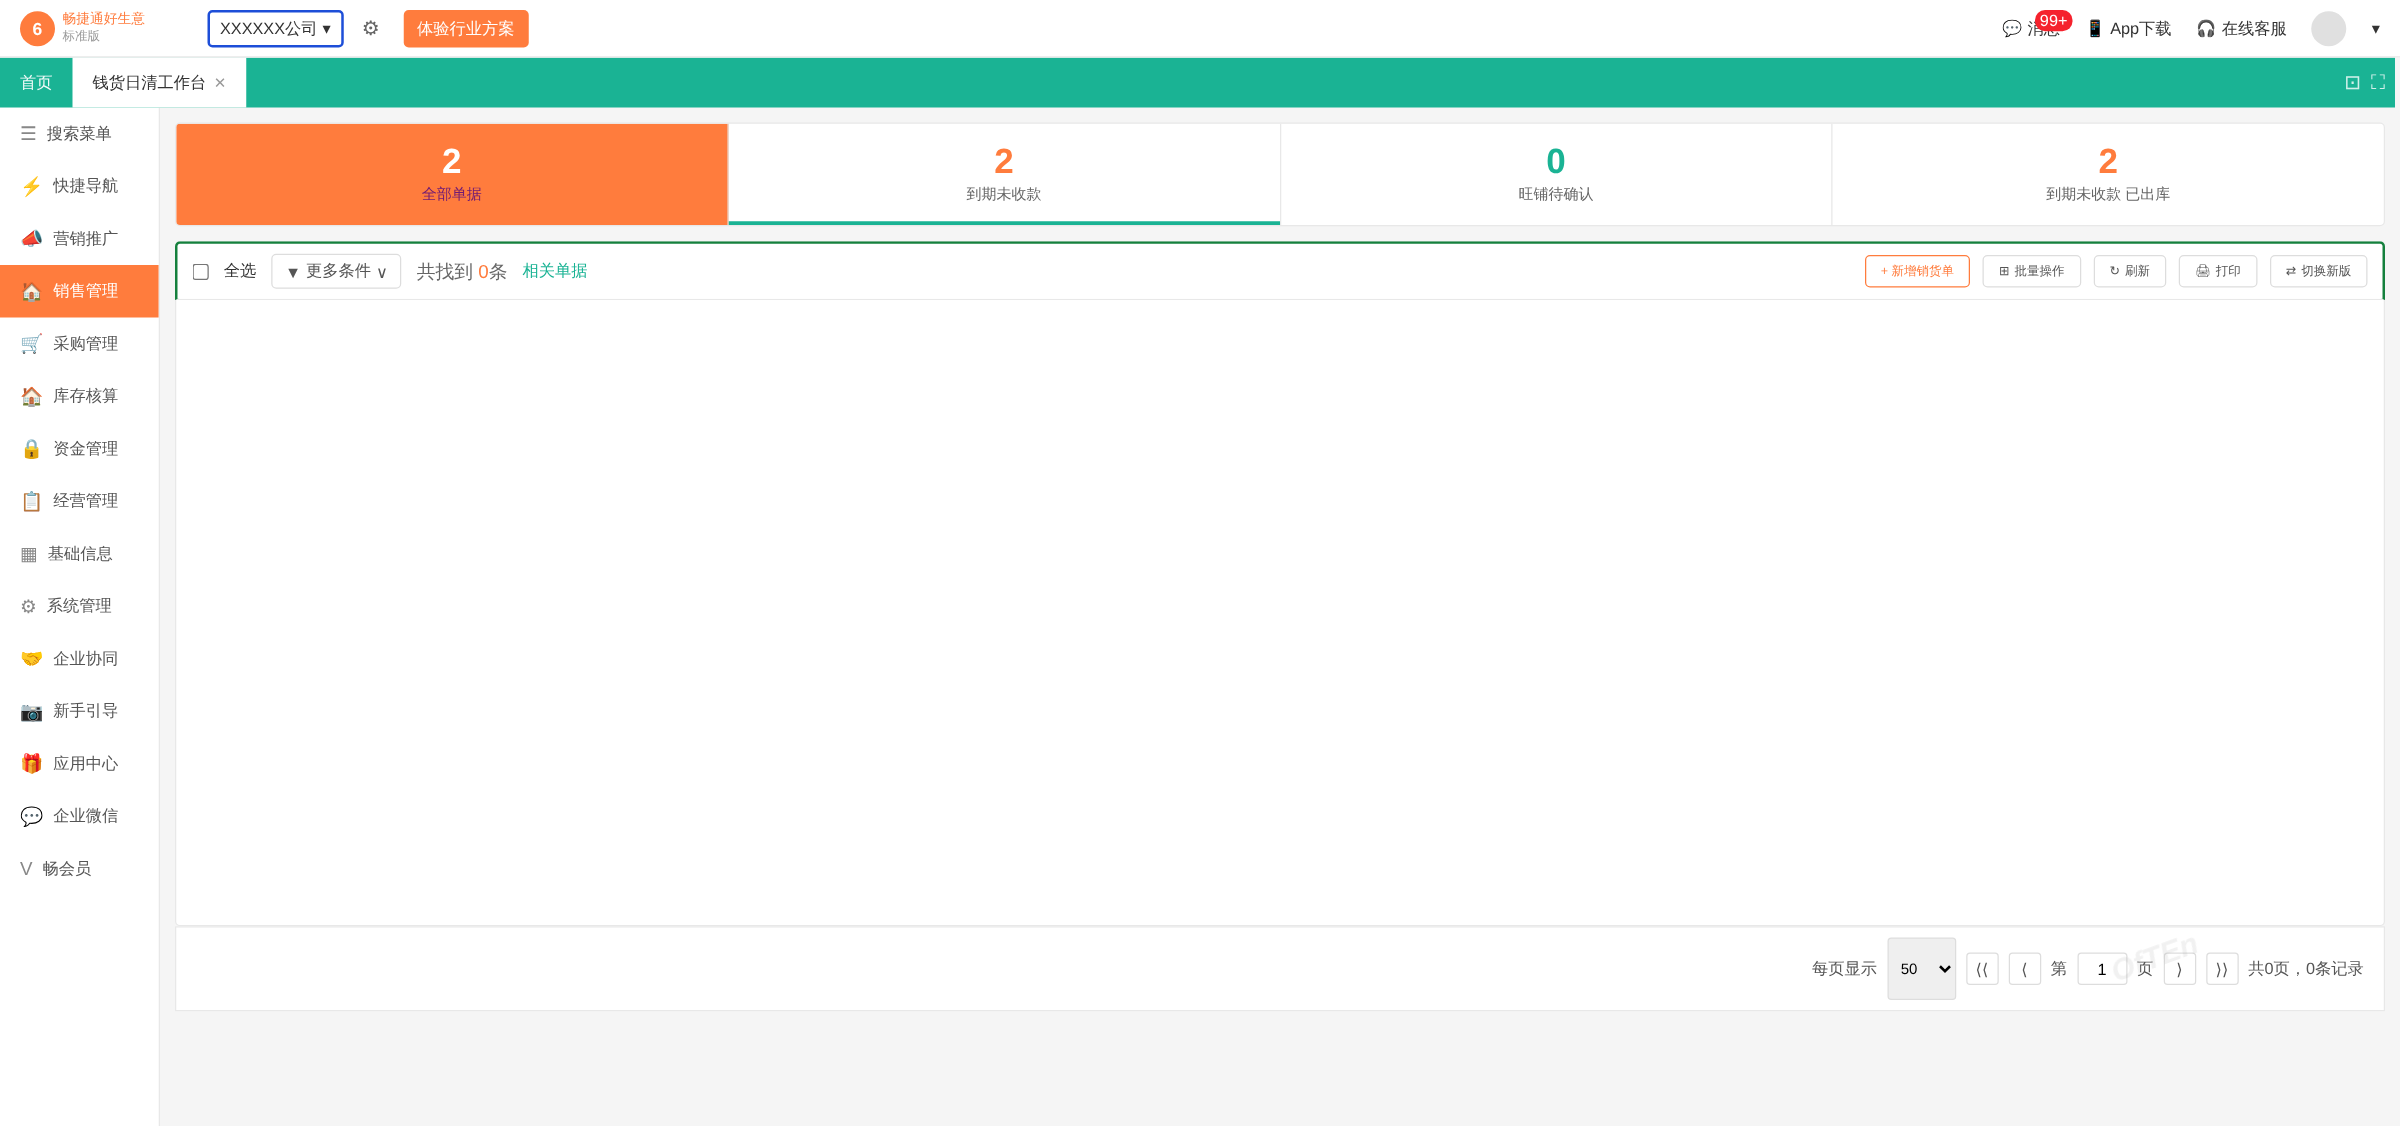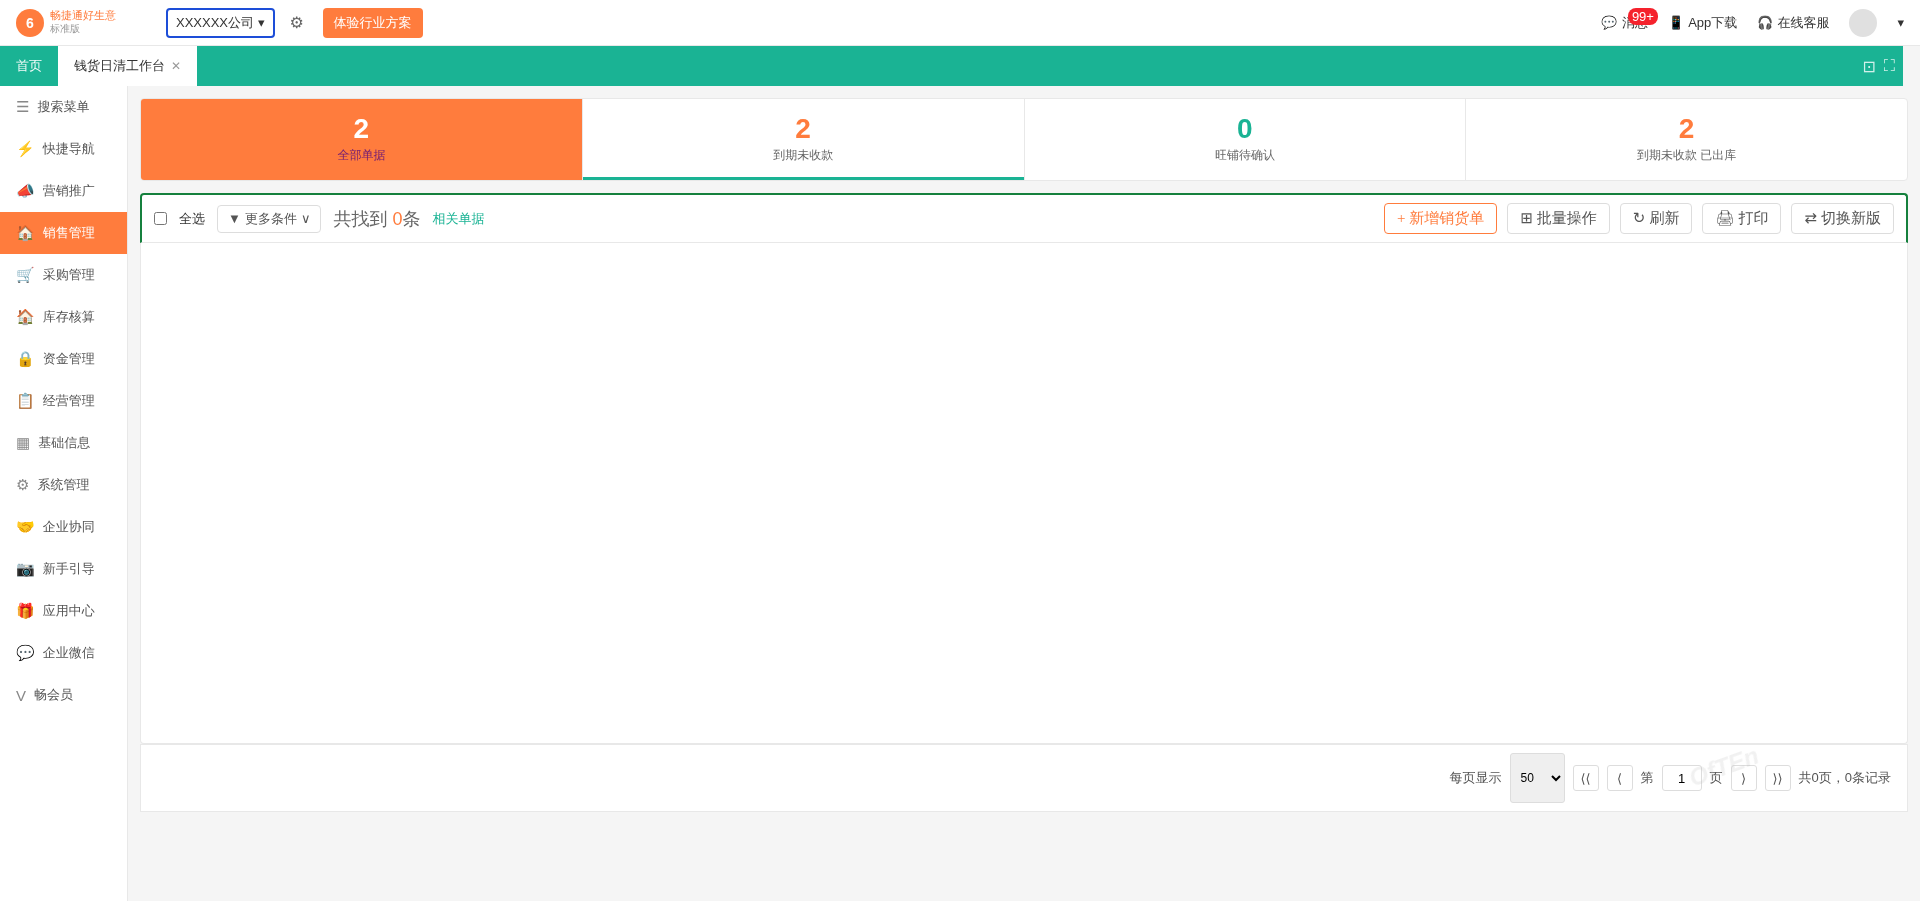--- a/index.html
+++ b/index.html
@@ -80,21 +80,21 @@
     }
 
     
     .nav-tabs {
       height: 40px;
       background: #1ab394;
       display: flex;
       align-items: center;
       padding: 0 0;
       position: fixed;
-      top: 46px; left: 0; right: 17px;
+      top: 46px; left: 0; right: 4px;
       z-index: 99;
     }
     .nav-tab {
       height: 40px;
       display: flex; align-items: center;
       padding: 0 16px;
       cursor: pointer;
       font-size: 13px;
       color: rgba(255,255,255,0.85);
       gap: 6px;
@@ -188,28 +188,28 @@
     }
     .toolbar-left { display: flex; align-items: center; gap: 12px; flex: 1; }
     .toolbar-right { display: flex; align-items: center; gap: 10px; }
     .checkbox-all { cursor: pointer; }
     .filter-btn {
       display: flex; align-items: center; gap: 4px;
       padding: 4px 10px; border: 1px solid #ddd;
       border-radius: 4px; cursor: pointer; font-size: 13px; color: #555;
       background: #fff;
     }
-    .found-text { font-size: 18px; color: #666; }
+    .found-text { font-size: 15px; color: #666; }
     .found-count { color: #ff7c3d; }
     .related-link { color: #1ab394; cursor: pointer; font-size: 13px; }
     .action-btn {
-      display: flex; gap: 4px;
+      display: flex; align-items: center; gap: 4px;
       padding: 5px 12px; border: 1px solid #ddd;
-      border-radius: 4px; cursor: pointer; font-size: 15px;
-      background: #fff; color: #555; font-family: Liberation Serif, serif;
+      border-radius: 4px; cursor: pointer; font-size: 10px;
+      background: #fff; color: #555;
     }
     .action-btn.primary {
       background: #fff; color: #ff7c3d; border-color: #ff7c3d;
     }
 
     
     .table-area {
       background: #fff;
       border: 1px solid #e8e8e8;
       border-top: none;

